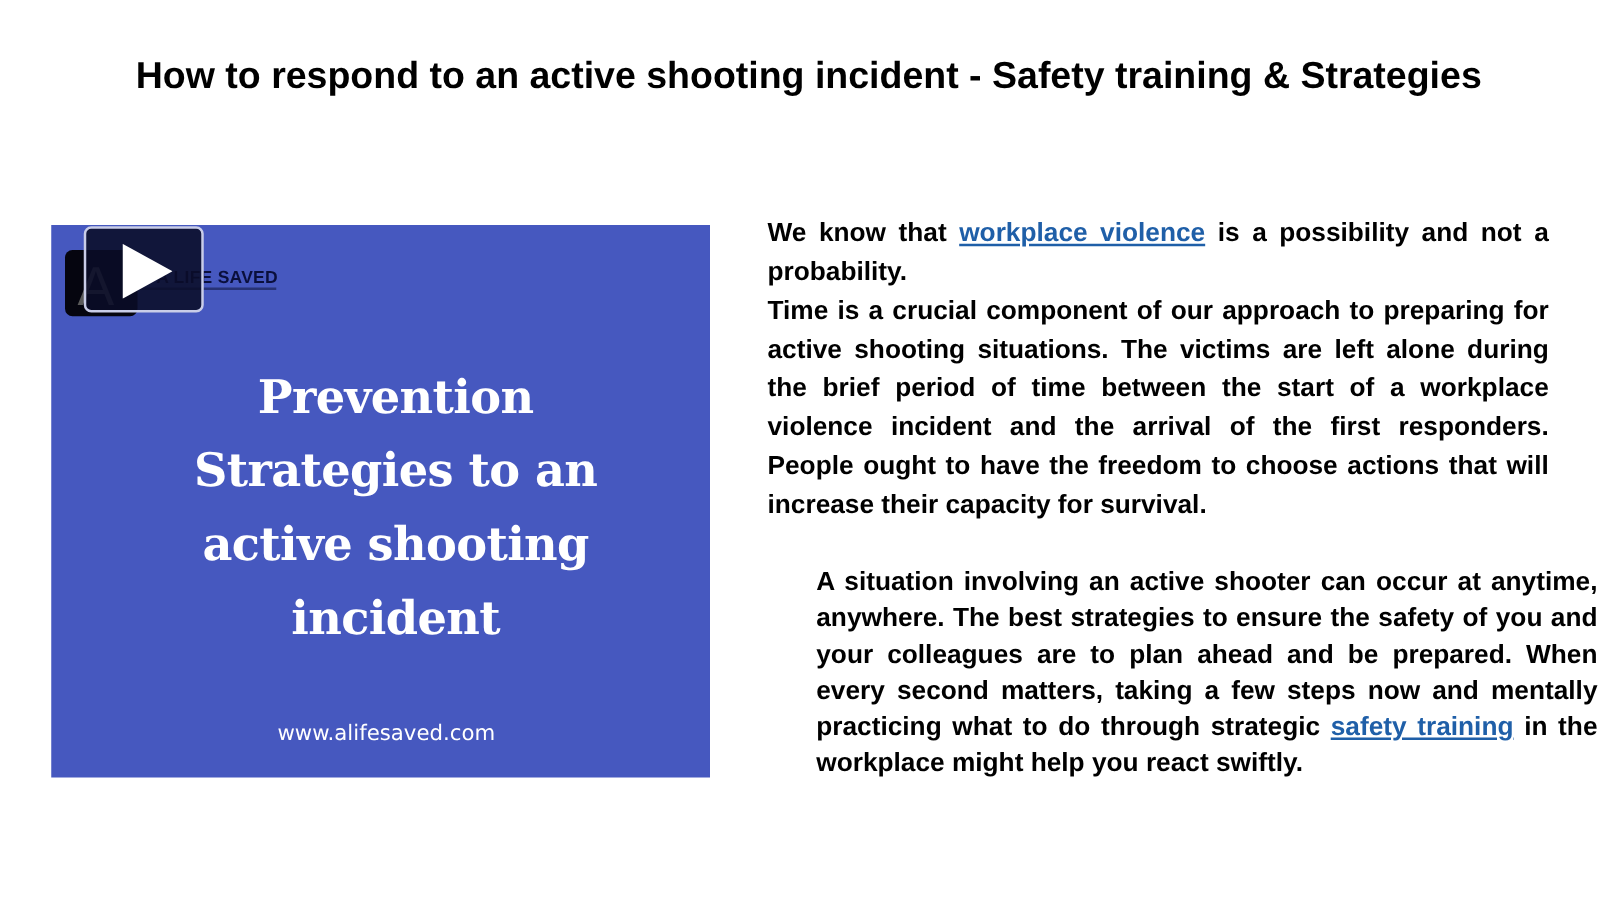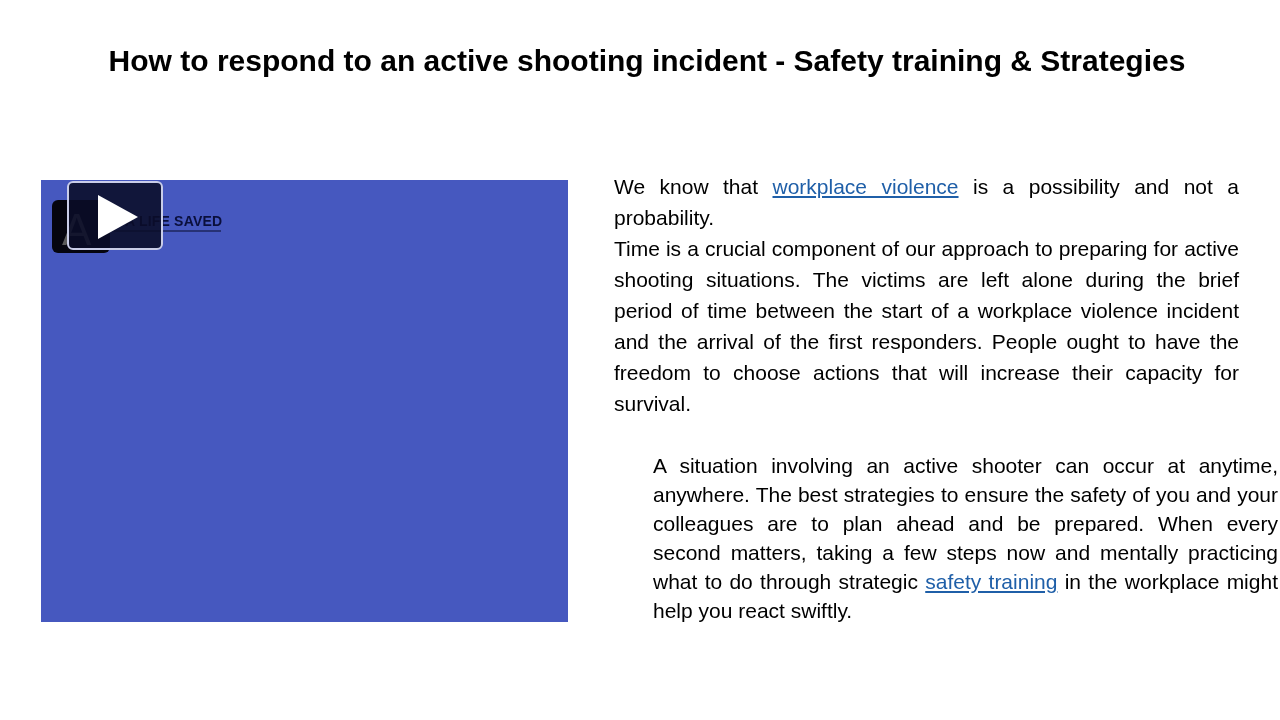--- a/index.html
+++ b/index.html
@@ -125,20 +125,21 @@
       text-align: justify;
       text-align-last: left;
     }
     .para1 {
       top: 171px;
       line-height: 31px;
     }
     .para1 p, .para2 p {
       margin: 0;
       text-align: justify;
+      font-weight: bold;
     }
     .para2 {
       top: 451px;
       line-height: 29px;
       margin-left: 39px;
     }
     .link {
       color: #1f5fa8;
       text-decoration: underline;
       cursor: pointer;
@@ -154,20 +155,27 @@
   <div class="logo-letter">A</div>
   <div class="logo-text">A LIFE SAVED</div>
   <div class="logo-tagline"></div>
 
   <div class="play-btn">
     <svg width="40" height="44" viewBox="0 0 40 44">
       <polygon points="0,0 40,22 0,44" fill="#ffffff"></polygon>
     </svg>
   </div>
 
+  <div class="thumb-heading">
+    <div>Prevention</div>
+    <div>Strategies to an</div>
+    <div>active shooting</div>
+    <div>incident</div>
+  </div>
+  <div class="thumb-url">www.alifesaved.com</div>
 </div>
 
 <div class="body-text para1">
   <p><span>We know that </span><a class="link">workplace violence</a><span> is a possibility and not a probability.</span></p>
   <p>Time is a crucial component of our approach to preparing for active shooting situations. The victims are left alone during the brief period of time between the start of a workplace violence incident and the arrival of the first responders. People ought to have the freedom to choose actions that will increase their capacity for survival.</p>
 </div>
 
 <div class="body-text para2">
   <p><span>A situation involving an active shooter can occur at anytime, anywhere. The best strategies to ensure the safety of you and your colleagues are to plan ahead and be prepared. When every second matters, taking a few steps now and mentally practicing what to do through strategic </span><a class="link">safety training</a><span> in the workplace might help you react swiftly.</span></p>
 </div>

